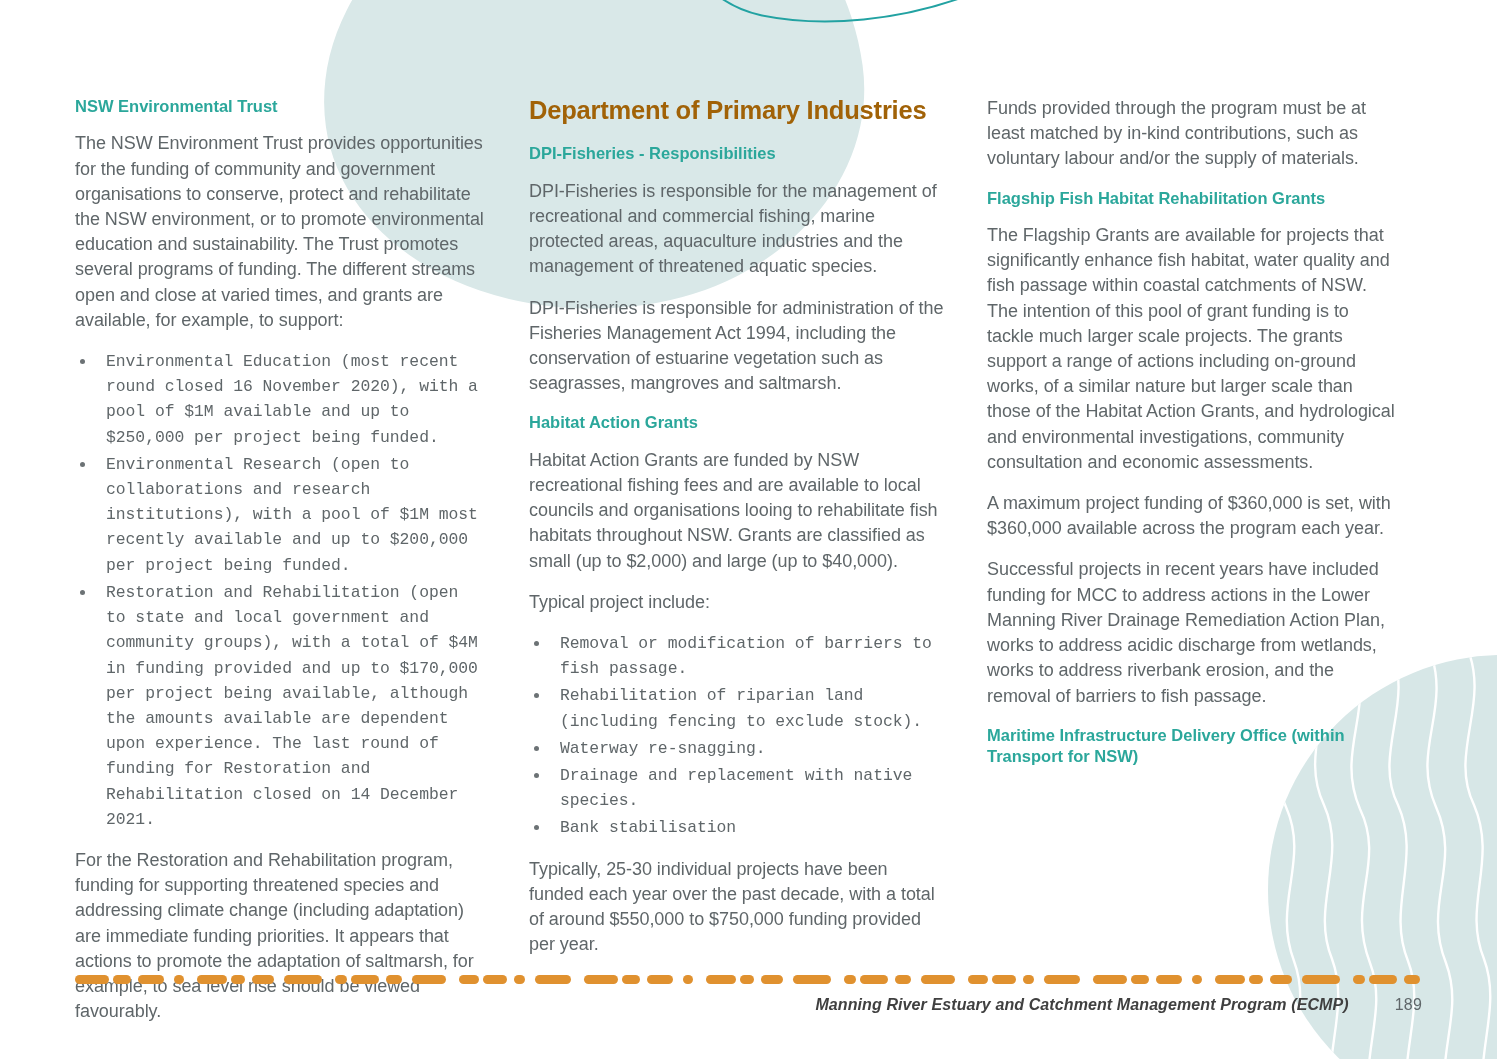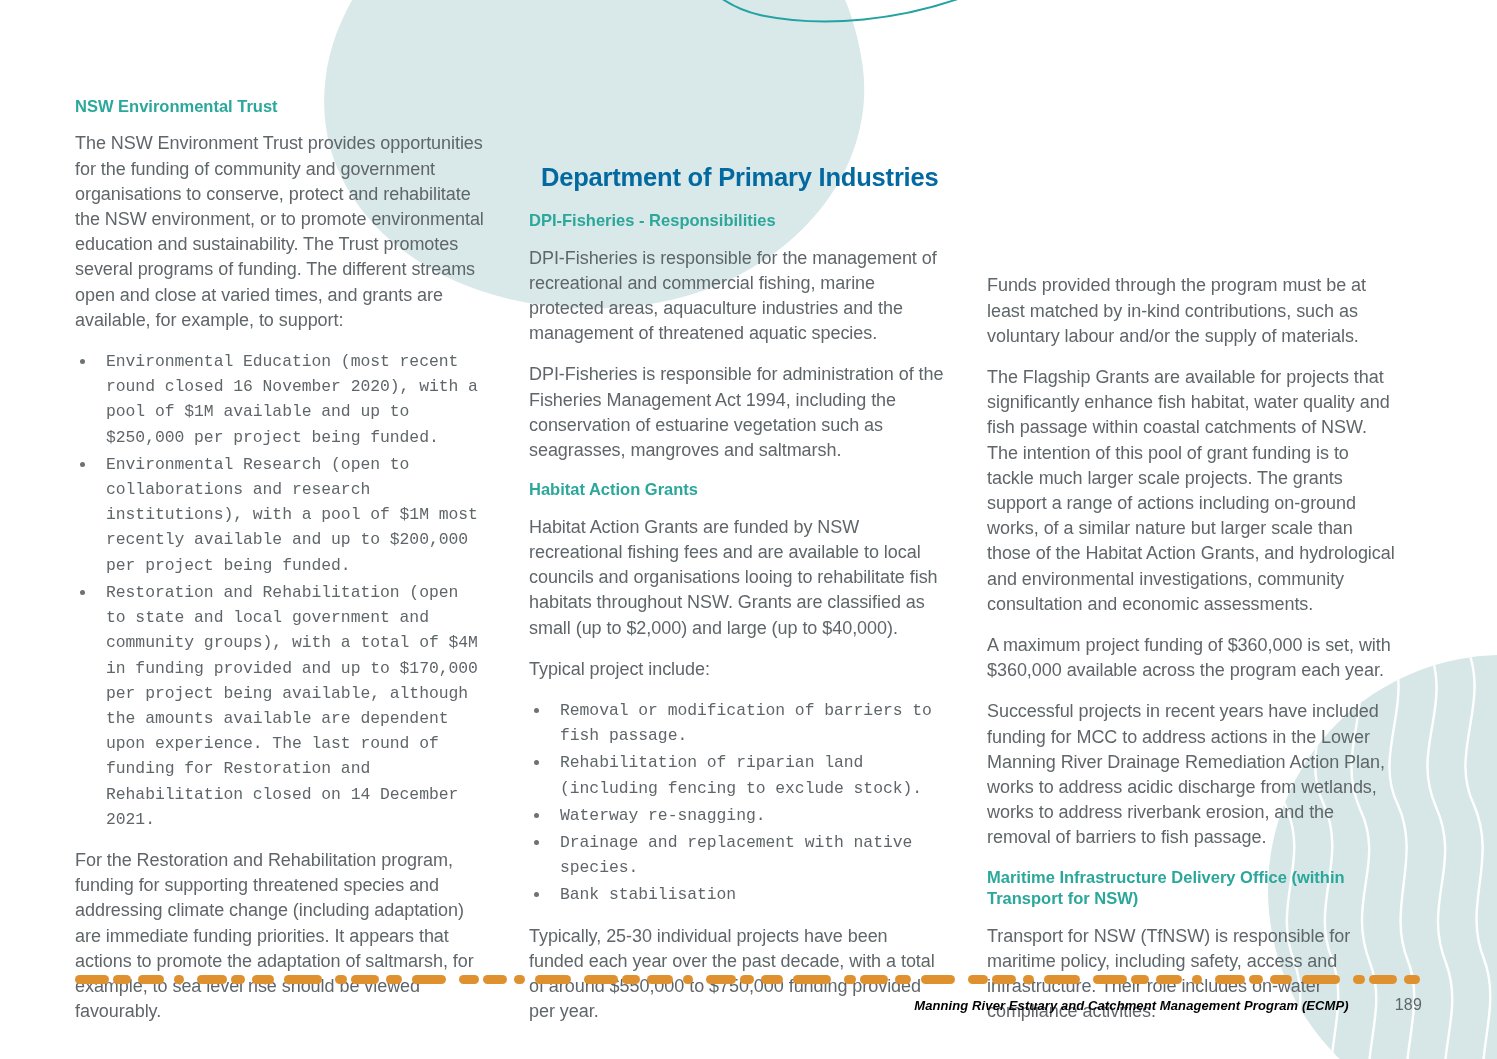--- a/index.html
+++ b/index.html
@@ -59,31 +59,30 @@
     inset: 0;
     z-index: 2;
   }
   .columns {
     position: absolute;
     left: 75px;
     top: 96px;
     width: 1347px;
     display: flex;
     gap: 43px;
-    align-items: flex-end;
   }
   .col { width: 411px; }
   .col-2 { width: 415px; }
   .col-3 { width: 409px; }
 
   h1.doc-title {
     font-size: 25.5px;
     font-weight: bold;
-    color: #0369a1;
-    margin: 0 0 18px 12px;
+    color: #a16207;
+    margin: 0 0 18px 0;
     letter-spacing: -0.2px;
     line-height: 1.15;
   }
   h2.sec-head {
     font-size: 16.5px;
     font-weight: bold;
     color: #2ba79b;
     margin: 0 0 14px 0;
     line-height: 1.3;
   }
@@ -151,24 +150,24 @@
   }
   .footer-text {
     position: absolute;
     right: 75px;
     top: 32px;
     display: flex;
     align-items: baseline;
     gap: 46px;
   }
   .footer-title {
-    font-size: 13px;
+    font-size: 16px;
     font-weight: bold;
     font-style: italic;
-    color: #000000;
+    color: #404040;
     letter-spacing: 0.1px;
   }
   .footer-page {
     font-size: 16px;
     color: #5f6669;
     letter-spacing: 0.2px;
     min-width: 26px;
     text-align: right;
   }
 </style>
@@ -232,26 +231,26 @@
         <li><span class="dot"></span><span>Waterway re-snagging.</span></li>
         <li><span class="dot"></span><span>Drainage and replacement with native species.</span></li>
         <li><span class="dot"></span><span>Bank stabilisation</span></li>
       </ul>
       <p class="body">Typically, 25-30 individual projects have been funded each year over the past decade, with a total of around $550,000 to $750,000 funding provided per year.</p>
     </div>
 
     <div class="col col-3">
       <p class="body">Funds provided through the program must be at least matched by in-kind contributions, such as voluntary labour and/or the supply of materials.</p>
 
+      <h2 class="sec-head sp-above">Flagship Fish Habitat Rehabilitation Grants</h2>
       <p class="body">The Flagship Grants are available for projects that significantly enhance fish habitat, water quality and fish passage within coastal catchments of NSW.  The intention of this pool of grant funding is to tackle much larger scale projects.  The grants support a range of actions including on-ground works, of a similar nature but larger scale than those of the Habitat Action Grants, and hydrological and environmental investigations, community consultation and economic assessments.</p>
       <p class="body">A maximum project funding of $360,000 is set, with $360,000 available across the program each year.</p>
       <p class="body">Successful projects in recent years have included funding for MCC to address actions in the Lower Manning River Drainage Remediation Action Plan, works to address acidic discharge from wetlands, works to address riverbank erosion, and the removal of barriers to fish passage.</p>
 
       <h2 class="sec-head sp-above">Maritime Infrastructure Delivery Office (within Transport for NSW)</h2>
-      <p class="body">Transport for NSW (TfNSW) is responsible for maritime policy, including safety, access and infrastructure.  Their role includes on-water compliance activities.</p>
     </div>
   </div>
 </div>
 
 <div class="footer">
   <div class="dash-band" id="dash-band">
       <span class="dash" style="width: 34px; background: rgb(224, 145, 47); margin-right: 4px;"></span>
       <span class="dash" style="width: 18px; background: rgb(224, 145, 47); margin-right: 7px;"></span>
       <span class="dash" style="width: 26px; background: rgb(224, 145, 47); margin-right: 10px;"></span>
       <span class="dash" style="width: 10px; background: rgb(224, 145, 47); margin-right: 13px;"></span>

